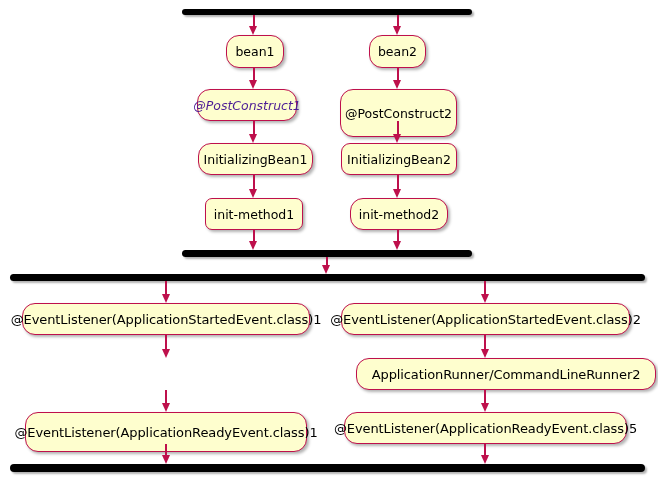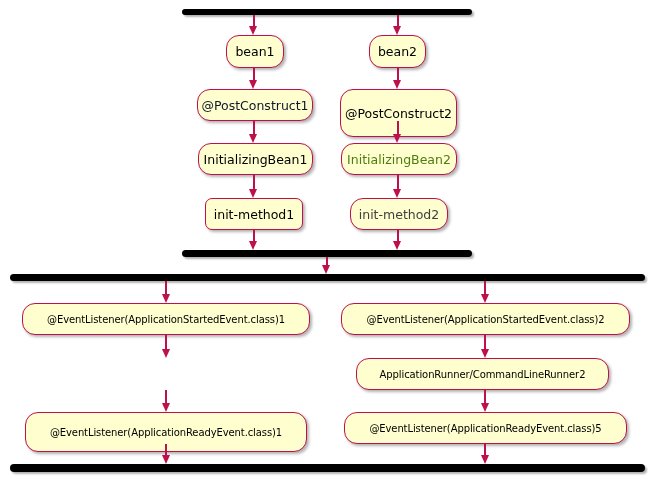--- a/index.html
+++ b/index.html
@@ -30,21 +30,21 @@
     display: flex;
     align-items: center;
     justify-content: center;
     white-space: nowrap;
     text-align: center;
   }
   .node.top {
     font-size: 12.5px;
   }
   .node.bottom {
-    font-size: 10px;
+    font-size: 13px;
     letter-spacing: -0.1px;
   }
   .arrow {
     position: absolute;
     width: 9px;
   }
   .arrow .shaft {
     position: absolute;
     left: 3.5px;
     top: 0;
@@ -65,29 +65,29 @@
 </head>
 <body>
 
 <div id="canvas" style="background: rgb(255, 255, 255); width: 658px; height: 488px;">
     <div class="bar" style="left: 182px; top: 9px; width: 290px; height: 6px; background: rgb(0, 0, 0);"></div>
     <div class="bar" style="left: 182px; top: 250px; width: 290px; height: 7px; background: rgb(0, 0, 0);"></div>
     <div class="bar" style="left: 10px; top: 274px; width: 635px; height: 7px; background: rgb(0, 0, 0);"></div>
     <div class="bar" style="left: 10px; top: 464px; width: 635px; height: 8px; background: rgb(0, 0, 0);"></div>
     <div class="node top" style="left: 226px; top: 35px; width: 58px; height: 33px; background: rgb(254, 254, 206); border-color: rgb(190, 16, 76); color: rgb(0, 0, 0);">bean1</div>
     <div class="node top" style="left: 369px; top: 35px; width: 57px; height: 33px; background: rgb(254, 254, 206); border-color: rgb(190, 16, 76); color: rgb(0, 0, 0);">bean2</div>
-    <div class="node top" style="left: 197px; top: 89px; width: 116px; height: 32px; background: rgb(254, 254, 206); border-color: rgb(190, 16, 76); color: #0f172a;">@PostConstruct1</div>
+    <div class="node top" style="left: 197px; top: 89px; width: 100px; height: 32px; background: rgb(254, 254, 206); border-color: rgb(190, 16, 76); color: #4c1d95; font-style: italic;">@PostConstruct1</div>
     <div class="node top" style="left: 340px; top: 89px; width: 117px; height: 48px; background: rgb(254, 254, 206); border-color: rgb(190, 16, 76); color: rgb(0, 0, 0);">@PostConstruct2</div>
     <div class="node top" style="left: 198px; top: 143px; width: 115px; height: 32px; background: rgb(254, 254, 206); border-color: rgb(190, 16, 76); color: rgb(0, 0, 0);">InitializingBean1</div>
-    <div class="node top" style="left: 341px; top: 143px; width: 116px; height: 32px; background: rgb(254, 254, 206); border-color: rgb(190, 16, 76); color: #4d7c0f;">InitializingBean2</div>
+    <div class="node top" style="left: 341px; top: 143px; width: 116px; height: 32px; background: rgb(254, 254, 206); border-color: rgb(190, 16, 76); color: #000000; border-radius: 9px;">InitializingBean2</div>
     <div class="node top" style="left: 205px; top: 198px; width: 98px; height: 32px; background: rgb(254, 254, 206); border-color: rgb(190, 16, 76); color: rgb(0, 0, 0); border-radius: 7px;">init-method1</div>
-    <div class="node top" style="left: 350px; top: 198px; width: 98px; height: 32px; background: rgb(254, 254, 206); border-color: rgb(190, 16, 76); color: #404040;">init-method2</div>
+    <div class="node top" style="left: 350px; top: 198px; width: 98px; height: 32px; background: rgb(254, 254, 206); border-color: rgb(190, 16, 76); color: #000000;">init-method2</div>
     <div class="node bottom" style="left: 22px; top: 303px; width: 288px; height: 32px; background: rgb(254, 254, 206); border-color: rgb(190, 16, 76); color: rgb(0, 0, 0);">@EventListener(ApplicationStartedEvent.class)1</div>
     <div class="node bottom" style="left: 341px; top: 303px; width: 289px; height: 32px; background: rgb(254, 254, 206); border-color: rgb(190, 16, 76); color: rgb(0, 0, 0);">@EventListener(ApplicationStartedEvent.class)2</div>
-    <div class="node bottom" style="left: 356px; top: 358px; width: 253px; height: 32px; background: rgb(254, 254, 206); border-color: rgb(190, 16, 76); color: rgb(0, 0, 0);">ApplicationRunner/CommandLineRunner2</div>
+    <div class="node bottom" style="left: 356px; top: 358px; width: 300px; height: 32px; background: rgb(254, 254, 206); border-color: rgb(190, 16, 76); color: rgb(0, 0, 0);">ApplicationRunner/CommandLineRunner2</div>
     <div class="node bottom" style="left: 25px; top: 412px; width: 282px; height: 40px; background: rgb(254, 254, 206); border-color: rgb(190, 16, 76); color: rgb(0, 0, 0);">@EventListener(ApplicationReadyEvent.class)1</div>
     <div class="node bottom" style="left: 344px; top: 412px; width: 283px; height: 32px; background: rgb(254, 254, 206); border-color: rgb(190, 16, 76); color: rgb(0, 0, 0);">@EventListener(ApplicationReadyEvent.class)5</div>
     <div class="arrow" style="left: 249px; top: 15px; height: 20px;">
       <div class="shaft" style="background: rgb(190, 16, 76);"></div>
       <div class="head" style="border-top-color: rgb(190, 16, 76);"></div>
     </div>
     <div class="arrow" style="left: 249px; top: 68px; height: 21px;">
       <div class="shaft" style="background: rgb(190, 16, 76);"></div>
       <div class="head" style="border-top-color: rgb(190, 16, 76);"></div>
     </div>

